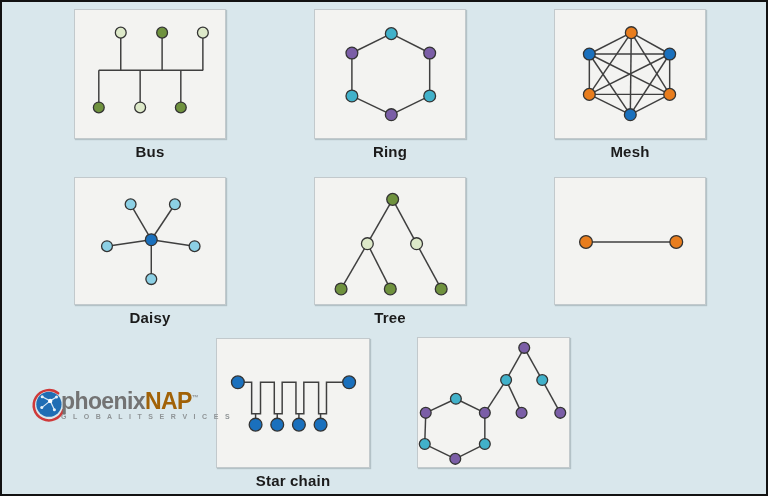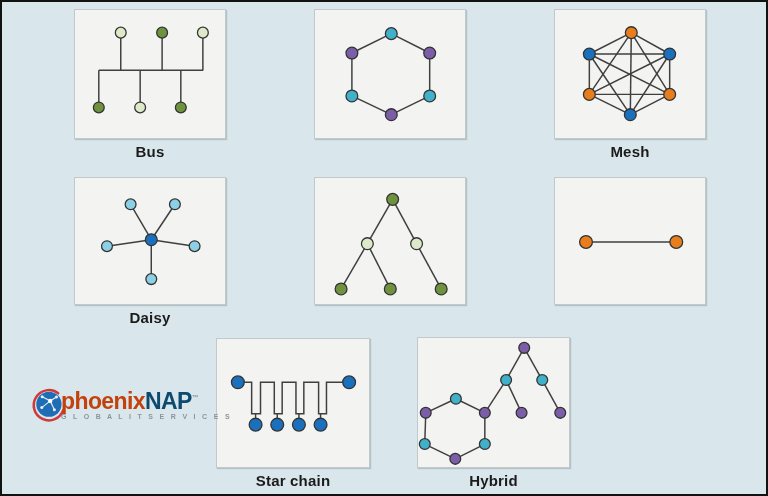--- a/index.html
+++ b/index.html
@@ -17,22 +17,22 @@
   .panel svg{display:block;width:100%;height:100%;}
   .topo-label{
     position:absolute;text-align:center;font-weight:bold;font-size:15px;
     color:#1b1b1b;letter-spacing:0.2px;
   }
   
   .logo{position:absolute;left:28px;top:384px;width:180px;height:42px;}
   .globe{position:absolute;left:0;top:1px;width:37px;height:37px;}
   .logo-text{position:absolute;left:31px;top:2px;white-space:nowrap;}
   .brand{font-size:23px;font-weight:bold;letter-spacing:-0.6px;line-height:20px;}
-  .brand-red{color:#c2410c;}
-  .brand-blue{color:#0c4a6e;}
+  .brand-red{color:#737373;}
+  .brand-blue{color:#a16207;}
   .tm{font-size:7px;color:#8f9496;vertical-align:super;letter-spacing:0;}
   .tagline{
     margin-top:2px;font-size:7px;font-weight:bold;color:#8f9496;
     letter-spacing:2.3px;
   }
 </style>
 </head>
 <body>
 
 <div class="stage">
@@ -64,20 +64,21 @@
           <line x1="37.3" y1="87.3" x2="37.3" y2="43.7" stroke="#3f3f3f" stroke-width="1.5"></line>
           <line x1="37.3" y1="43.7" x2="77.3" y2="24" stroke="#3f3f3f" stroke-width="1.5"></line>
           <circle cx="77.3" cy="24" r="6" fill="#41b1ca" stroke="#333333" stroke-width="1.3"></circle>
           <circle cx="116.3" cy="43.7" r="6" fill="#7b5ea7" stroke="#333333" stroke-width="1.3"></circle>
           <circle cx="116.3" cy="87.3" r="6" fill="#41b1ca" stroke="#333333" stroke-width="1.3"></circle>
           <circle cx="77.3" cy="106.3" r="6" fill="#7b5ea7" stroke="#333333" stroke-width="1.3"></circle>
           <circle cx="37.3" cy="87.3" r="6" fill="#41b1ca" stroke="#333333" stroke-width="1.3"></circle>
           <circle cx="37.3" cy="43.7" r="6" fill="#7b5ea7" stroke="#333333" stroke-width="1.3"></circle>
         </svg>
       </div>
+      <div class="topo-label" style="left: 312px; width: 152px; top: 141px;">Ring</div>
       <div class="panel" style="left: 552px; top: 7px; width: 152px; height: 130px;">
         <svg viewBox="0 0 152 130">
           <line x1="77.3" y1="23" x2="34.7" y2="44.7" stroke="#3f3f3f" stroke-width="1.5"></line>
           <line x1="77.3" y1="23" x2="116.3" y2="44.7" stroke="#3f3f3f" stroke-width="1.5"></line>
           <line x1="77.3" y1="23" x2="34.7" y2="85.7" stroke="#3f3f3f" stroke-width="1.5"></line>
           <line x1="77.3" y1="23" x2="116.3" y2="85.7" stroke="#3f3f3f" stroke-width="1.5"></line>
           <line x1="77.3" y1="23" x2="76.3" y2="106.3" stroke="#3f3f3f" stroke-width="1.5"></line>
           <line x1="34.7" y1="44.7" x2="116.3" y2="44.7" stroke="#3f3f3f" stroke-width="1.5"></line>
           <line x1="34.7" y1="44.7" x2="34.7" y2="85.7" stroke="#3f3f3f" stroke-width="1.5"></line>
           <line x1="34.7" y1="44.7" x2="116.3" y2="85.7" stroke="#3f3f3f" stroke-width="1.5"></line>
@@ -121,20 +122,21 @@
           <line x1="53" y1="66.7" x2="76.3" y2="112.7" stroke="#3f3f3f" stroke-width="1.5"></line>
           <line x1="103" y1="66.7" x2="128" y2="112.7" stroke="#3f3f3f" stroke-width="1.5"></line>
           <circle cx="78.7" cy="21.7" r="6" fill="#6f923e" stroke="#333333" stroke-width="1.3"></circle>
           <circle cx="53" cy="66.7" r="6" fill="#dde9c9" stroke="#333333" stroke-width="1.3"></circle>
           <circle cx="103" cy="66.7" r="6" fill="#dde9c9" stroke="#333333" stroke-width="1.3"></circle>
           <circle cx="26.3" cy="112.7" r="6" fill="#6f923e" stroke="#333333" stroke-width="1.3"></circle>
           <circle cx="76.3" cy="112.7" r="6" fill="#6f923e" stroke="#333333" stroke-width="1.3"></circle>
           <circle cx="128" cy="112.7" r="6" fill="#6f923e" stroke="#333333" stroke-width="1.3"></circle>
         </svg>
       </div>
+      <div class="topo-label" style="left: 312px; width: 152px; top: 307px;">Tree</div>
       <div class="panel" style="left: 552px; top: 175px; width: 152px; height: 128px;">
         <svg viewBox="0 0 152 128">
           <line x1="31.3" y1="65" x2="123" y2="65" stroke="#3f3f3f" stroke-width="1.5"></line>
           <circle cx="31.3" cy="65" r="6.5" fill="#e87d1e" stroke="#333333" stroke-width="1.3"></circle>
           <circle cx="123" cy="65" r="6.5" fill="#e87d1e" stroke="#333333" stroke-width="1.3"></circle>
         </svg>
       </div>
       <div class="panel" style="left: 214px; top: 336px; width: 154px; height: 130px;">
         <svg viewBox="0 0 154 130">
           <path d="M21 44 H35 V76 H44 V44 H58 V76 H66 V44 H80 V76 H88 V44 H103 V76 H111 V44 H134" fill="none" stroke="#3f3f3f" stroke-width="1.5"></path>
@@ -170,21 +172,20 @@
           <circle cx="105" cy="76" r="5.5" fill="#7b5ea7" stroke="#333333" stroke-width="1.3"></circle>
           <circle cx="144.3" cy="76" r="5.5" fill="#7b5ea7" stroke="#333333" stroke-width="1.3"></circle>
           <circle cx="67.7" cy="76" r="5.5" fill="#7b5ea7" stroke="#333333" stroke-width="1.3"></circle>
           <circle cx="38.3" cy="61.7" r="5.5" fill="#41b1ca" stroke="#333333" stroke-width="1.3"></circle>
           <circle cx="7.7" cy="76" r="5.5" fill="#7b5ea7" stroke="#333333" stroke-width="1.3"></circle>
           <circle cx="6.7" cy="107.7" r="5.5" fill="#41b1ca" stroke="#333333" stroke-width="1.3"></circle>
           <circle cx="37.7" cy="122.7" r="5.5" fill="#7b5ea7" stroke="#333333" stroke-width="1.3"></circle>
           <circle cx="67.7" cy="107.7" r="5.5" fill="#41b1ca" stroke="#333333" stroke-width="1.3"></circle>
         </svg>
       </div>
-      <div class="topo-label" style="left: 415px; width: 153px; top: 470px;">Hybrid</div>
     </div>
 
   <div class="logo">
     <svg class="globe" viewBox="0 0 44 44">
       <path d="M 33.5 7.5 A 18 18 0 1 0 39.5 27.5" fill="none" stroke="#cf3a3a" stroke-width="3" stroke-linecap="round"></path>
       <circle cx="22.5" cy="20.5" r="15" fill="#1f6db4"></circle>
       <g stroke="#d9e9f5" stroke-width="1.4">
         <line x1="24" y1="16.5" x2="14.5" y2="11.5"></line>
         <line x1="24" y1="16.5" x2="31.5" y2="12"></line>
         <line x1="24" y1="16.5" x2="14" y2="24.5"></line>

